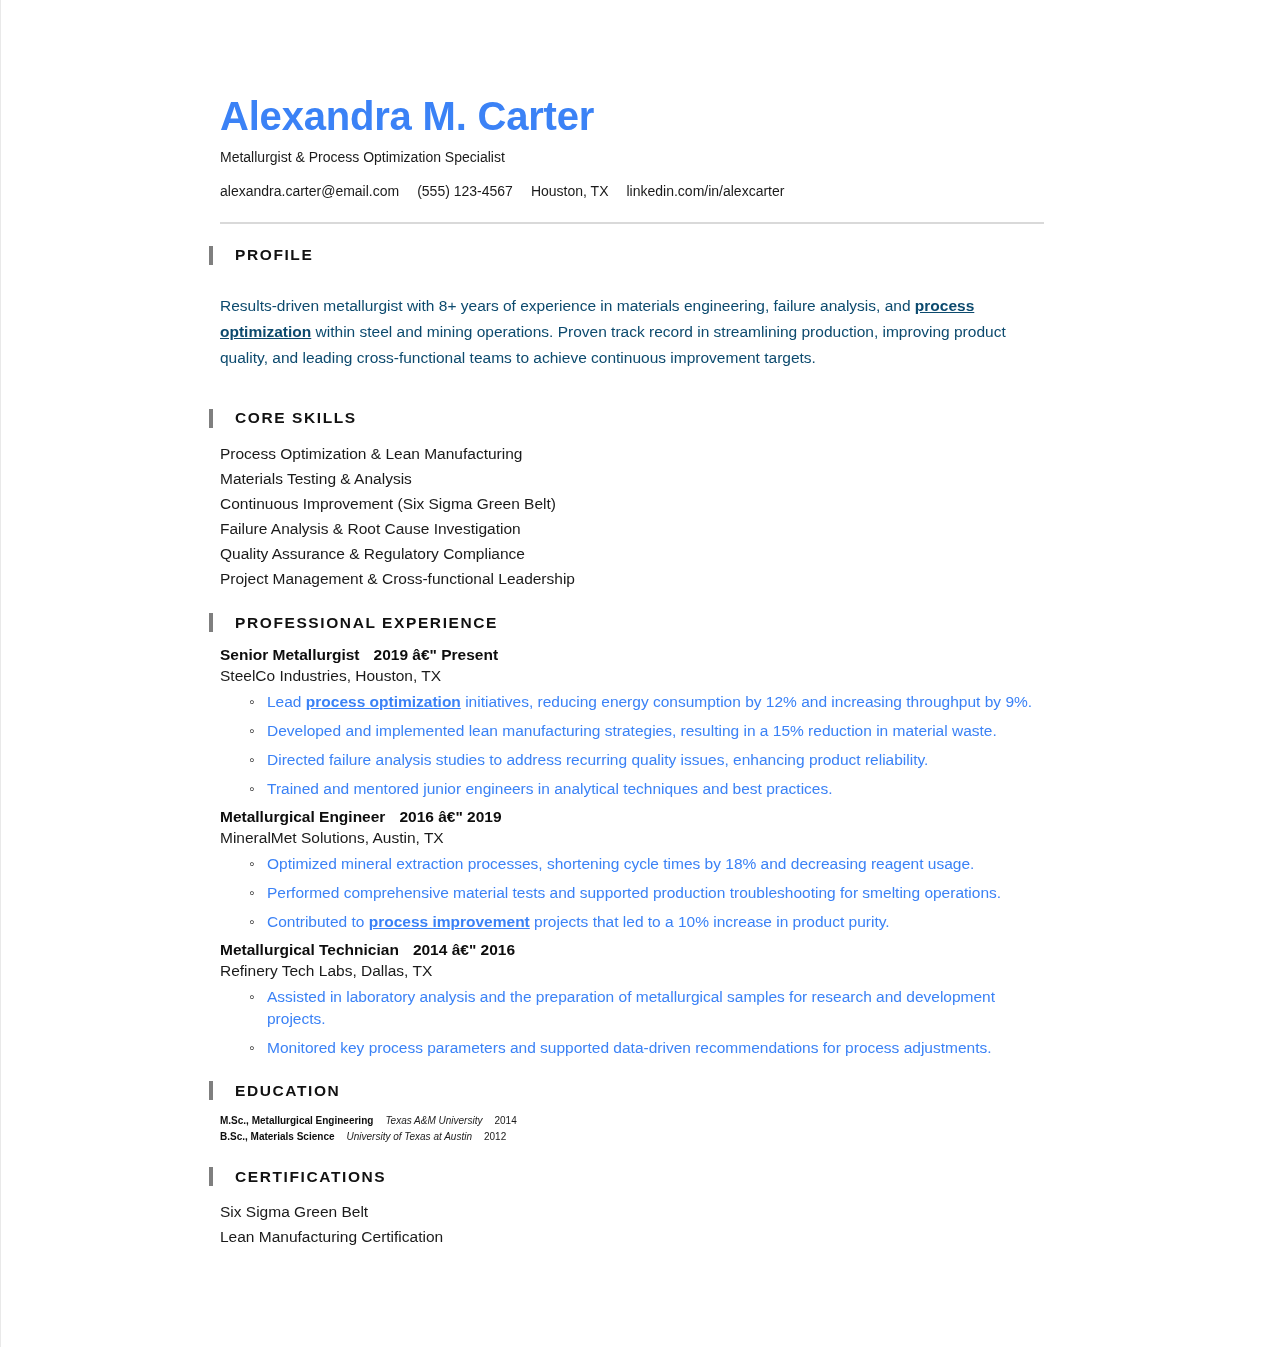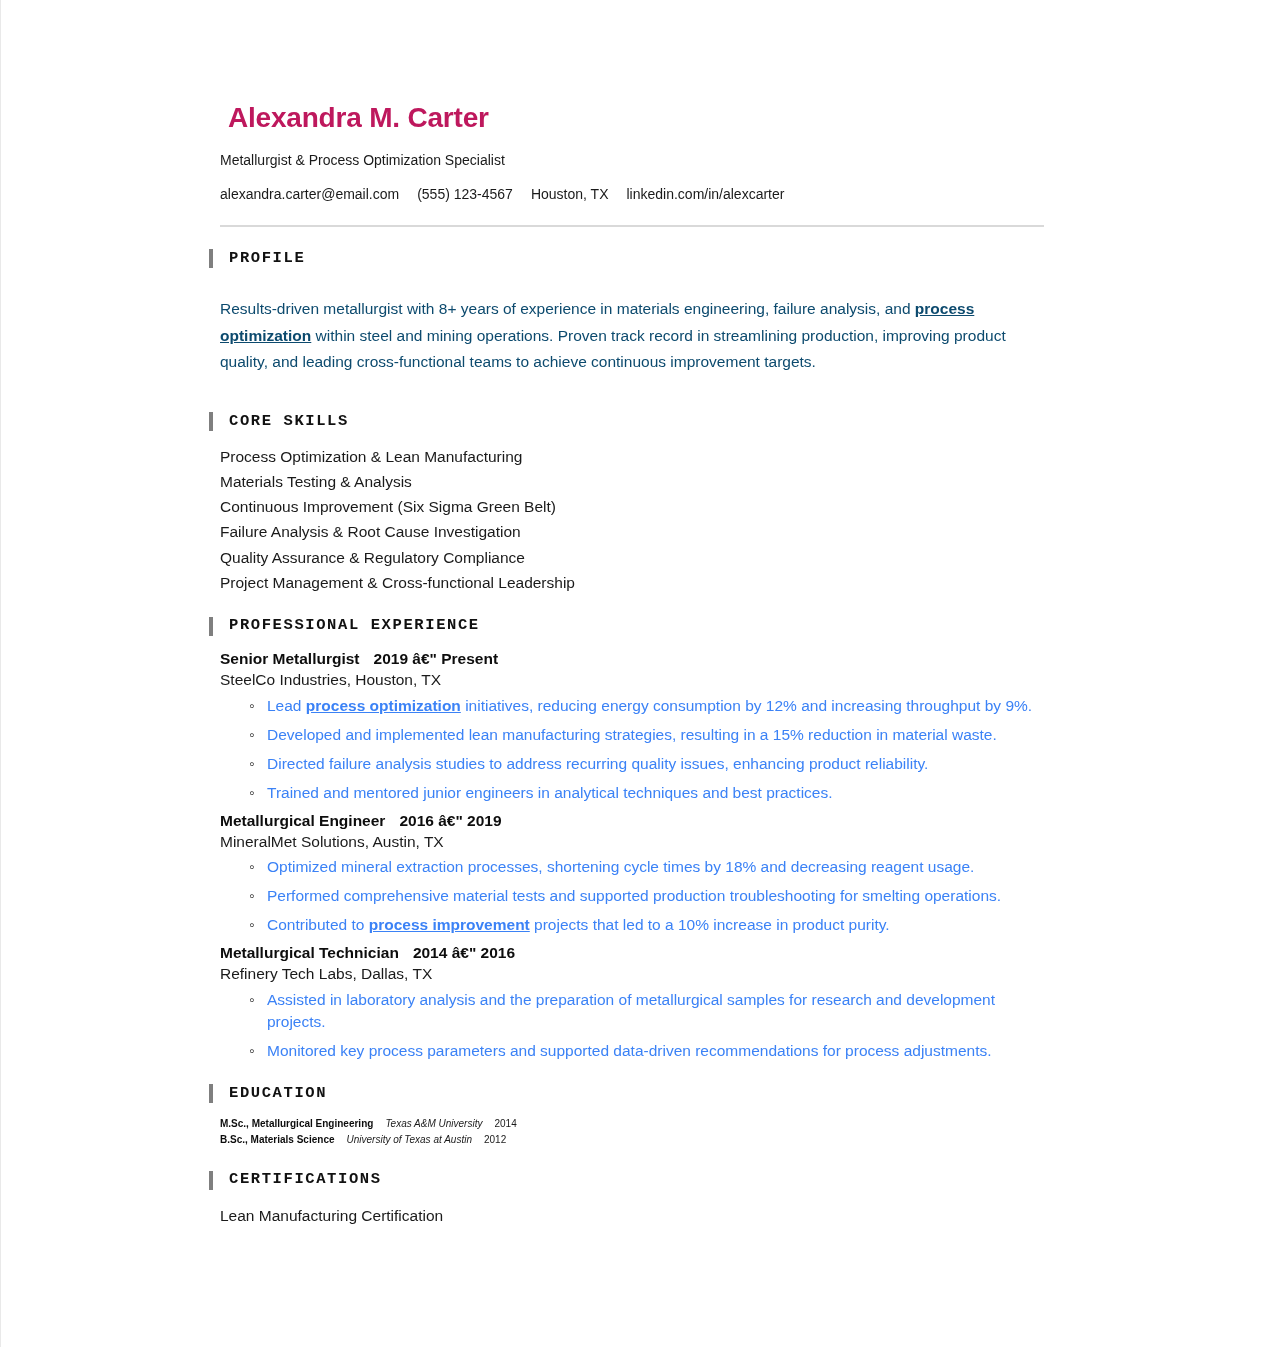--- a/index.html
+++ b/index.html
@@ -25,27 +25,27 @@
   }
   .content {
     position: absolute;
     left: 219px;
     top: 0;
     width: 824px;
   }
 
   
   .name {
-    font-size: 28px;
+    font-size: 40px;
     font-weight: bold;
     letter-spacing: -0.2px;
     line-height: 1.05;
-    margin: 8px;
+    margin: 0;
     padding-top: 95px;
-    color: #be185d;
+    color: #3b82f6;
   }
   .headline {
     font-size: 14px;
     font-weight: normal;
     line-height: 1.2;
     margin: 0;
     padding-top: 12px;
     color: #1a1a1a;
   }
   .contact {
@@ -64,23 +64,22 @@
     margin-top: 22px;
     width: 824px;
   }
 
   
   .section { padding-top: 22px; }
 
   .sec-head {
     display: flex;
     align-items: center;
-    gap: 16px;
+    gap: 22px;
     margin-left: -11px;
-    font-family: Liberation Mono, monospace;
   }
   .sec-bar {
     width: 4px;
     height: 19px;
     background: #7f7f7f;
     flex: 0 0 auto;
   }
   .sec-title {
     font-size: 15.5px;
     font-weight: bold;
@@ -252,19 +251,20 @@
       </div>
     </div>
 
     <div class="section">
       <div class="sec-head">
         <div class="sec-bar"></div>
         <div class="sec-title">CERTIFICATIONS</div>
       </div>
       <div class="sec-body">
         <div class="plain-list">
+          <div class="row">Six Sigma Green Belt</div>
           <div class="row">Lean Manufacturing Certification</div>
         </div>
       </div>
     </div>
 
   </div>
 </div>
 
 </body></html>

